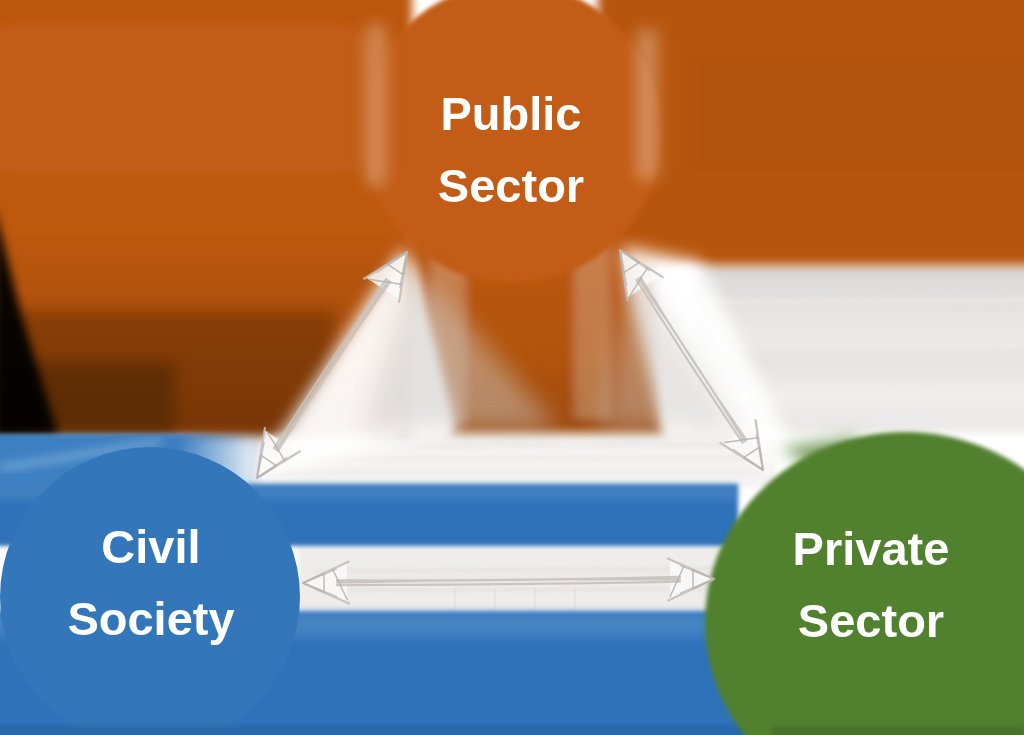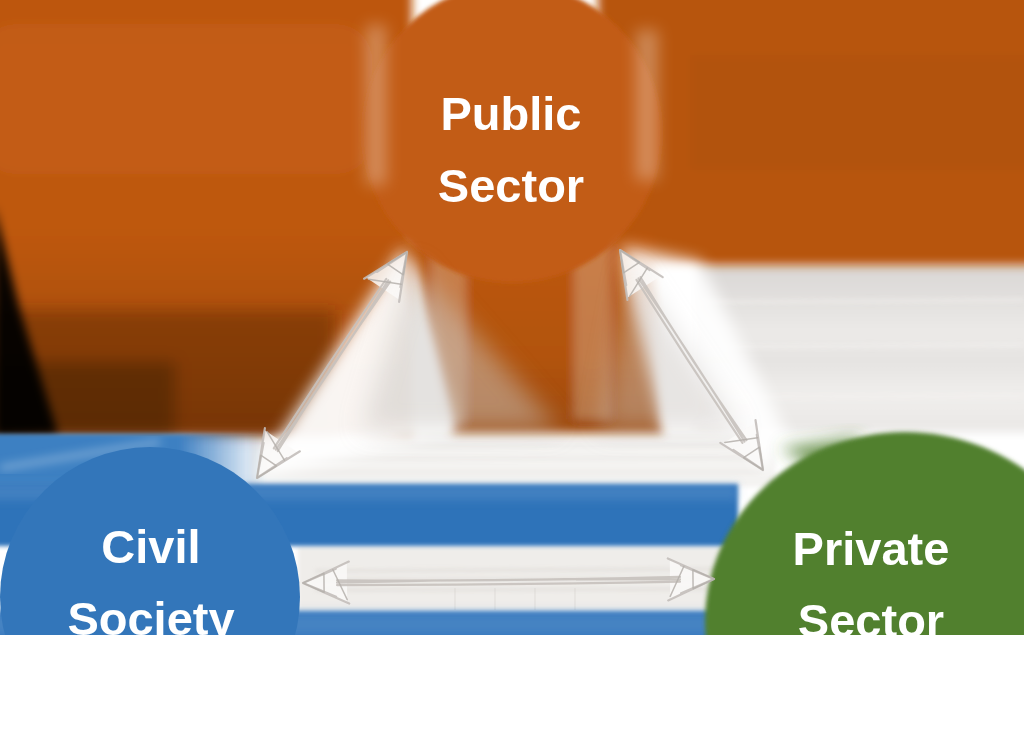--- a/index.html
+++ b/index.html
@@ -1,16 +1,16 @@
 <!DOCTYPE html>
 <html><head>
 <meta charset="utf-8">
 <style>
   html,body{margin:0;padding:0;background:#ffffff;}
-  .stage{position:relative;width:1024px;height:635px;overflow:hidden;background:#ffffff;
+  .stage{position:relative;width:1024px;height:735px;overflow:hidden;background:#ffffff;
          font-family:"Liberation Sans",sans-serif;}
   svg{display:block;}
   text.node-label{font-family:"Liberation Sans",sans-serif;font-weight:bold;font-size:47px;
                   fill:#ffffff;text-anchor:middle;dominant-baseline:central;}
 </style>
 </head>
 <body>
 
 <div class="stage">
 <svg width="1024" height="735" viewBox="0 0 1024 735">

